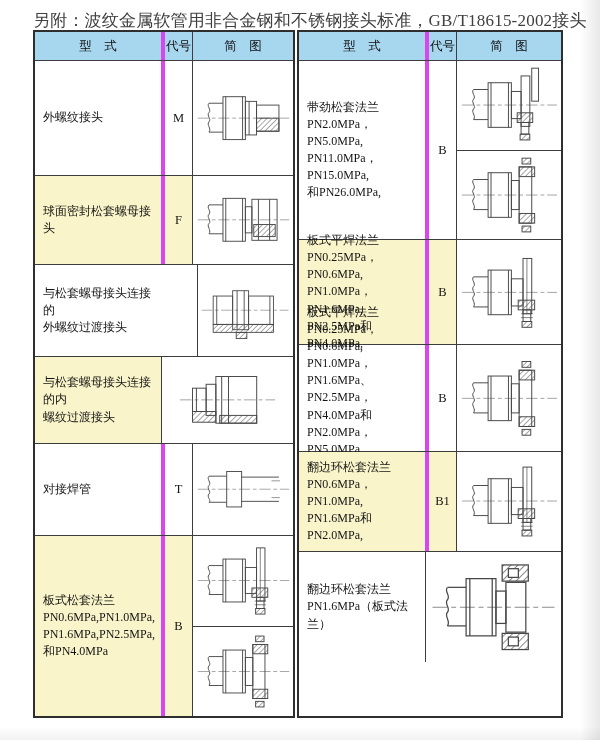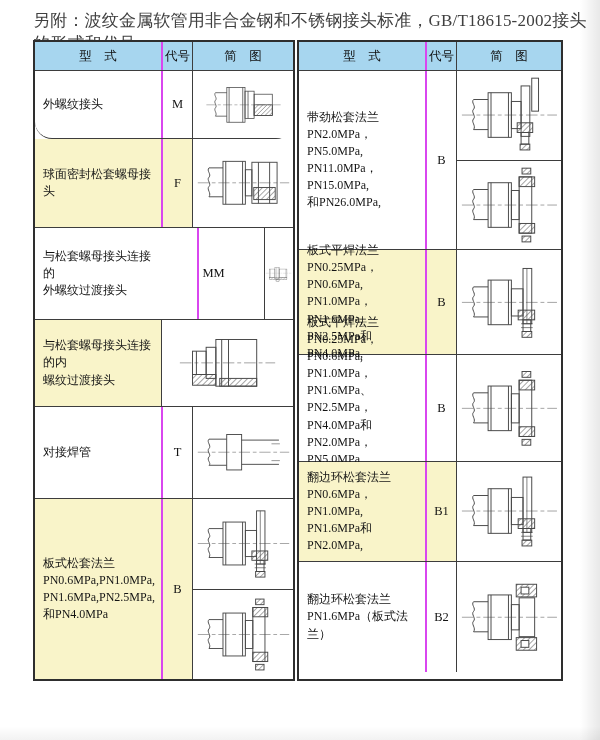--- a/index.html
+++ b/index.html
@@ -18,29 +18,29 @@
   }
   .scan-edge-bottom {
     position: absolute; left: 0; bottom: 0; width: 100%; height: 14px;
     background: linear-gradient(to bottom, rgba(0,0,0,0), rgba(0,0,0,0.05));
     pointer-events: none;
   }
   .title {
     position: absolute; left: 33px; top: 9px;
     font-size: 17px; letter-spacing: 0.2px; color: #404040;
   }
-  .tables { position: absolute; left: 33px; top: 40px; display: flex; }
+  .tables { position: absolute; left: 33px; top: 30px; display: flex; }
   .half { border: 2px solid #2e2e2e; background: #fff; }
   .half.left  { width: 262px; }
   .half.right { width: 266px; margin-left: 2px; }
 
   .hrow { display: flex; height: 29px; border-bottom: 1px solid #3d3d3d; background: var(--header-bg, #a7d6ef); }
   .hcell { display: flex; align-items: center; justify-content: center; font-size: 12.5px; color: #101010; }
   .c-type { width: 126px; }
-  .c-code { width: 31px; border-left: 2px solid #d946ef; }
+  .c-code { width: 31px; border-left: 4px solid #d946ef; }
   .c-diag { flex: 1; border-left: 1px solid #3d3d3d; }
 
   .row { display: flex; border-bottom: 1px solid #3d3d3d; background: #fff; }
   .row:last-child { border-bottom: none; }
   .row .c-type {
     display: flex; align-items: center;
     padding: 2px 2px 2px 8px;
     font-size: 12px; line-height: 1.42; white-space: pre-line;
   }
   .row .c-code { display: flex; align-items: center; justify-content: center; font-size: 12.5px; }
@@ -65,21 +65,21 @@
 
 <div class="tables">
 
   <div class="half left">
     <div class="hrow">
       <div class="hcell c-type">型　式</div>
       <div class="hcell c-code">代号</div>
       <div class="hcell c-diag">简　图</div>
     </div>
     <div id="left-rows">
-        <div class="row" style="height: 68px; border-radius: 17px;">
+        <div class="row" style="height: 115px;">
           <div class="c-type">外螺纹接头</div>
           <div class="c-code">M</div>
           <div class="c-diag">
             <div class="dsub">
               <svg viewBox="0 0 104 84" preserveAspectRatio="xMidYMid meet" class="fitting">
                 <line x1="3" y1="42" x2="101" y2="42" stroke="#7a7a7a" stroke-width="0.7" stroke-dasharray="12 3 4 3"></line>
                 <path d="M15,26 c-3,3 3,7 0,10 c-3,3 3,7 0,10 c-3,3 3,7 0,11" fill="none" stroke="#474747" stroke-width="1"></path>
                 <line x1="15" y1="26" x2="30" y2="26" stroke="#474747" stroke-width="1"></line>
                 <line x1="15" y1="57" x2="30" y2="57" stroke="#474747" stroke-width="1"></line>
                 <rect x="30" y="19" width="24" height="46" fill="none" stroke="#474747" stroke-width="1"></rect>
@@ -111,21 +111,20 @@
                 <line x1="68" y1="20" x2="68" y2="64" stroke="#474747" stroke-width="1"></line>
                 <line x1="80" y1="20" x2="80" y2="64" stroke="#474747" stroke-width="1"></line>
                 <rect x="63" y="47" width="23" height="13" fill="url(#hatch)" stroke="#474747" stroke-width="1"></rect>
               </svg>
             </div>
           </div>
         </div>
         <div class="row" style="height: 92px; gap: 36px;">
           <div class="c-type">与松套螺母接头连接的
 外螺纹过渡接头</div>
-          <div class="c-code">MM</div>
           <div class="c-diag">
             <div class="dsub">
               <svg viewBox="0 0 104 84" preserveAspectRatio="xMidYMid meet" class="fitting">
                 <line x1="3" y1="42" x2="101" y2="42" stroke="#7a7a7a" stroke-width="0.7" stroke-dasharray="12 3 4 3"></line>
                 <rect x="16" y="26" width="22" height="32" fill="none" stroke="#474747" stroke-width="1"></rect>
                 <line x1="20" y1="26" x2="20" y2="58" stroke="#474747" stroke-width="1"></line>
                 <rect x="38" y="20" width="18" height="44" fill="none" stroke="#474747" stroke-width="1"></rect>
                 <line x1="43" y1="20" x2="43" y2="64" stroke="#474747" stroke-width="1"></line>
                 <line x1="51" y1="20" x2="51" y2="64" stroke="#474747" stroke-width="1"></line>
                 <rect x="56" y="26" width="28" height="32" fill="none" stroke="#474747" stroke-width="1"></rect>
@@ -351,21 +350,20 @@
                 <line x1="64" y1="64" x2="76" y2="64" stroke="#474747" stroke-width="0.7"></line>
                 <line x1="64" y1="68" x2="76" y2="68" stroke="#474747" stroke-width="0.7"></line>
                 <rect x="65" y="72" width="10" height="6" fill="url(#hatch)" stroke="#474747" stroke-width="1"></rect>
               </svg>
             </div>
           </div>
         </div>
         <div class="row" style="height: 110px;">
           <div class="c-type">翻边环松套法兰
 PN1.6MPa（板式法兰）</div>
-          <div class="c-code">B2</div>
           <div class="c-diag">
             <div class="dsub">
               <svg viewBox="0 0 104 84" preserveAspectRatio="xMidYMid meet" class="fitting">
                 <line x1="3" y1="42" x2="101" y2="42" stroke="#7a7a7a" stroke-width="0.7" stroke-dasharray="12 3 4 3"></line>
                 <path d="M15,26 c-3,3 3,7 0,10 c-3,3 3,7 0,10 c-3,3 3,7 0,11" fill="none" stroke="#474747" stroke-width="1"></path>
                 <line x1="15" y1="26" x2="30" y2="26" stroke="#474747" stroke-width="1"></line>
                 <line x1="15" y1="57" x2="30" y2="57" stroke="#474747" stroke-width="1"></line>
                 <rect x="30" y="19" width="24" height="46" fill="none" stroke="#474747" stroke-width="1"></rect>
                 <line x1="33" y1="19" x2="33" y2="65" stroke="#474747" stroke-width="1"></line>
                 <line x1="51" y1="19" x2="51" y2="65" stroke="#474747" stroke-width="1"></line>

